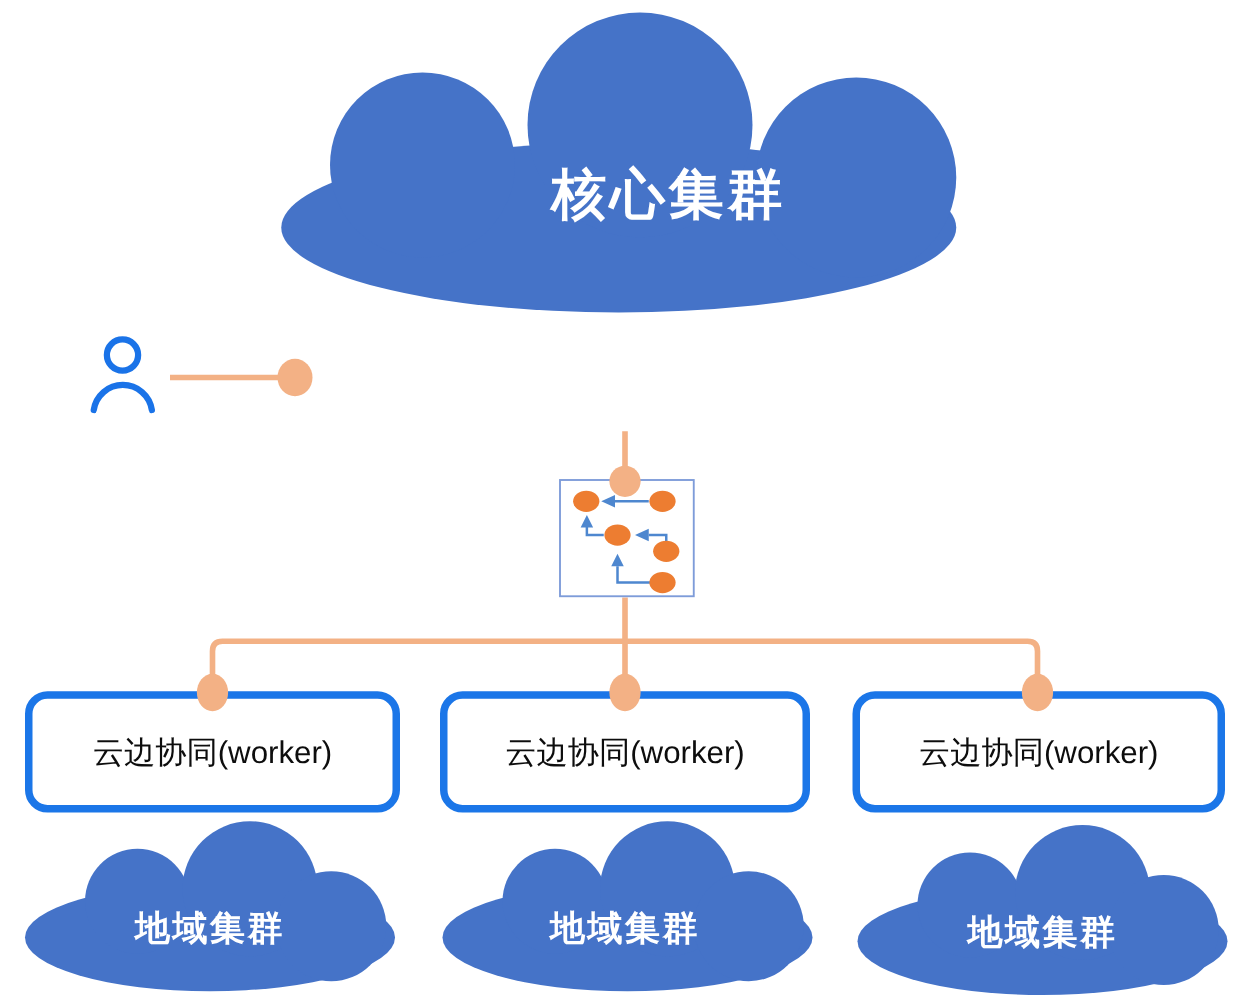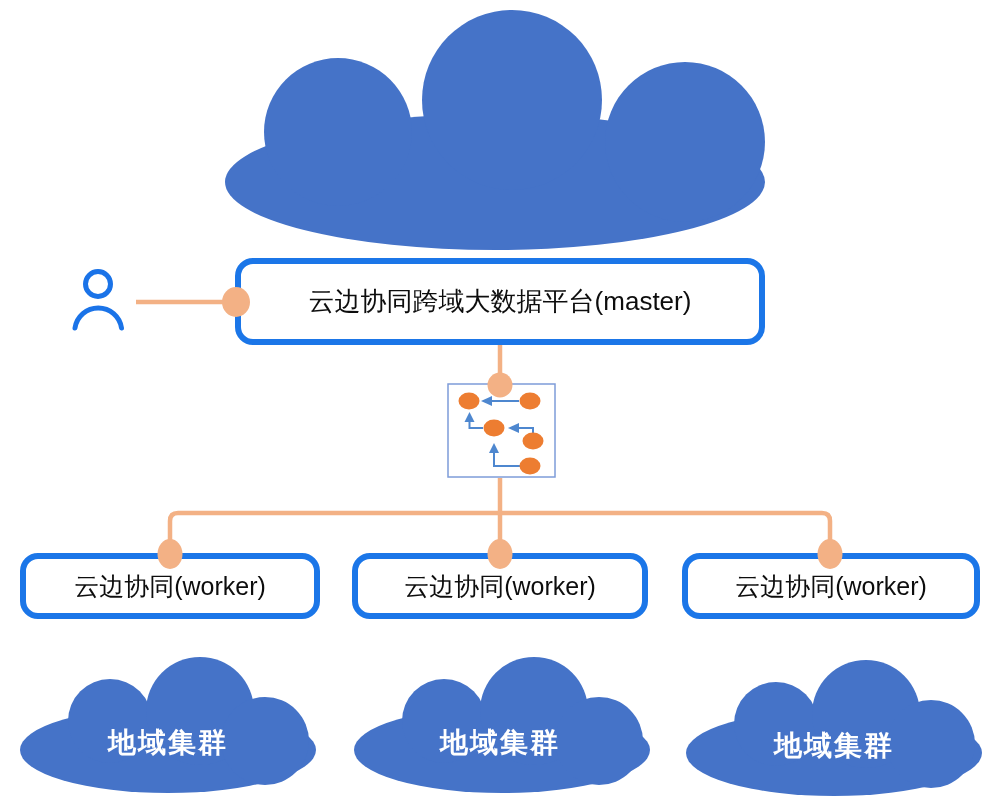--- a/index.html
+++ b/index.html
@@ -20,21 +20,21 @@
   .flow-arrow   { fill:var(--arrow-blue); }
   .dot          { fill:var(--connector-orange); }
 
   .node-box {
     position:absolute; z-index:2; background:#ffffff; box-sizing:border-box;
     border:6px solid var(--box-border-blue); border-radius:18px;
     display:flex; align-items:center; justify-content:center;
     color:var(--label-black);
   }
   .master-box  { left:235px; top:258px; width:530px; height:87px; font-size:26px; }
-  .worker-box  { top:553px; height:66px; font-size:25px;text-align:center; }
+  .worker-box  { top:553px; height:97px; font-size:25px;text-align:center; }
   .worker-1    { left:20px;  width:300px; }
   .worker-2    { left:352px; width:296px; }
   .worker-3    { left:682px; width:298px; }
 
   .cloud-label {
     position:absolute; z-index:2; color:var(--cloud-text-white);
     font-weight:bold; text-align:center; pointer-events:none;
   }
   .core-label   { left:270px; top:126px; width:530px; font-size:44px; letter-spacing:3px; }
   .region-label { font-size:28px; letter-spacing:2px;margin-top:16px; }
@@ -98,33 +98,31 @@
       <path class="flow-line" d="M 520 466 L 494 466 L 494 453"></path>
       <polygon class="flow-arrow" points="494,443 489,453 499,453"></polygon>
       <ellipse class="flow-node" cx="469" cy="401" rx="10.5" ry="8.5"></ellipse>
       <ellipse class="flow-node" cx="530" cy="401" rx="10.5" ry="8.5"></ellipse>
       <ellipse class="flow-node" cx="494" cy="428" rx="10.5" ry="8.5"></ellipse>
       <ellipse class="flow-node" cx="533" cy="441" rx="10.5" ry="8.5"></ellipse>
       <ellipse class="flow-node" cx="530" cy="466" rx="10.5" ry="8.5"></ellipse>
     </g>
   </svg>
 
-  <div class="node-box master-box">
-    <span>云边协同跨域大数据平台(master)</span>
-  </div>
   <div class="node-box worker-box worker-1">
     <span>云边协同(worker)</span>
   </div>
   <div class="node-box worker-box worker-2">
     <span>云边协同(worker)</span>
   </div>
   <div class="node-box worker-box worker-3">
     <span>云边协同(worker)</span>
   </div>
 
+  <div class="cloud-label core-label">核心集群</div>
   <div class="cloud-label region-label region-1">地域集群</div>
   <div class="cloud-label region-label region-2">地域集群</div>
   <div class="cloud-label region-label region-3">地域集群</div>
 
   <svg class="layer dots" viewBox="0 0 1000 796">
     <ellipse class="dot" cx="236" cy="302" rx="14" ry="15"></ellipse>
     <circle class="dot" cx="500" cy="385" r="12.5"></circle>
     <ellipse class="dot" cx="170" cy="554" rx="12.5" ry="15"></ellipse>
     <ellipse class="dot" cx="500" cy="554" rx="12.5" ry="15"></ellipse>
     <ellipse class="dot" cx="830" cy="554" rx="12.5" ry="15"></ellipse>

